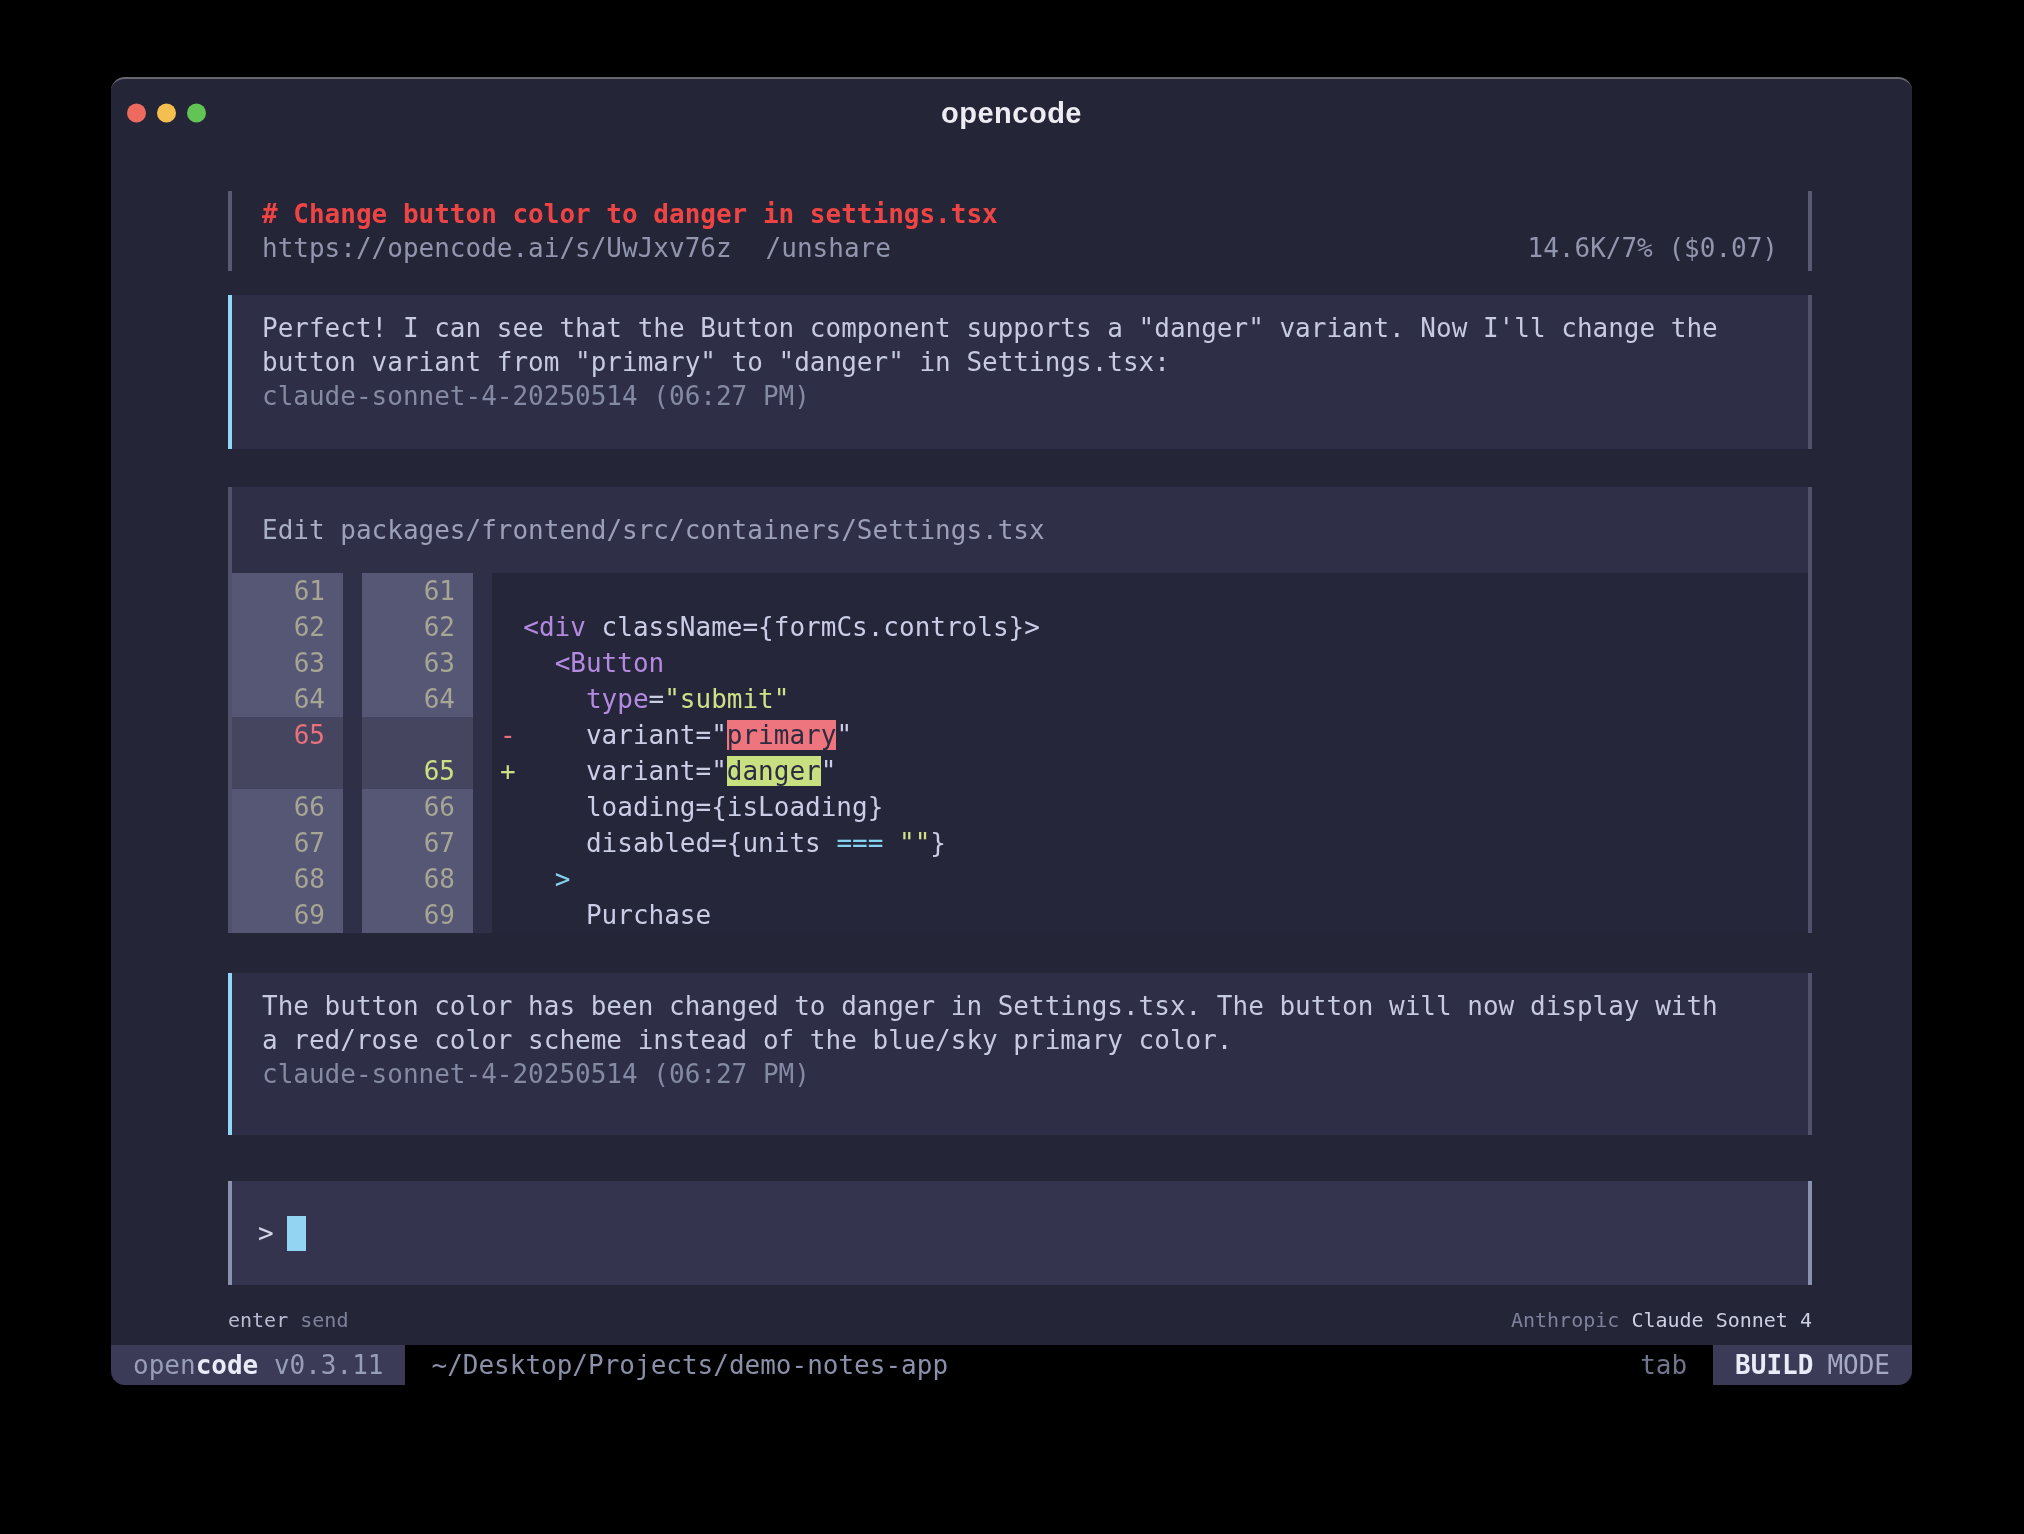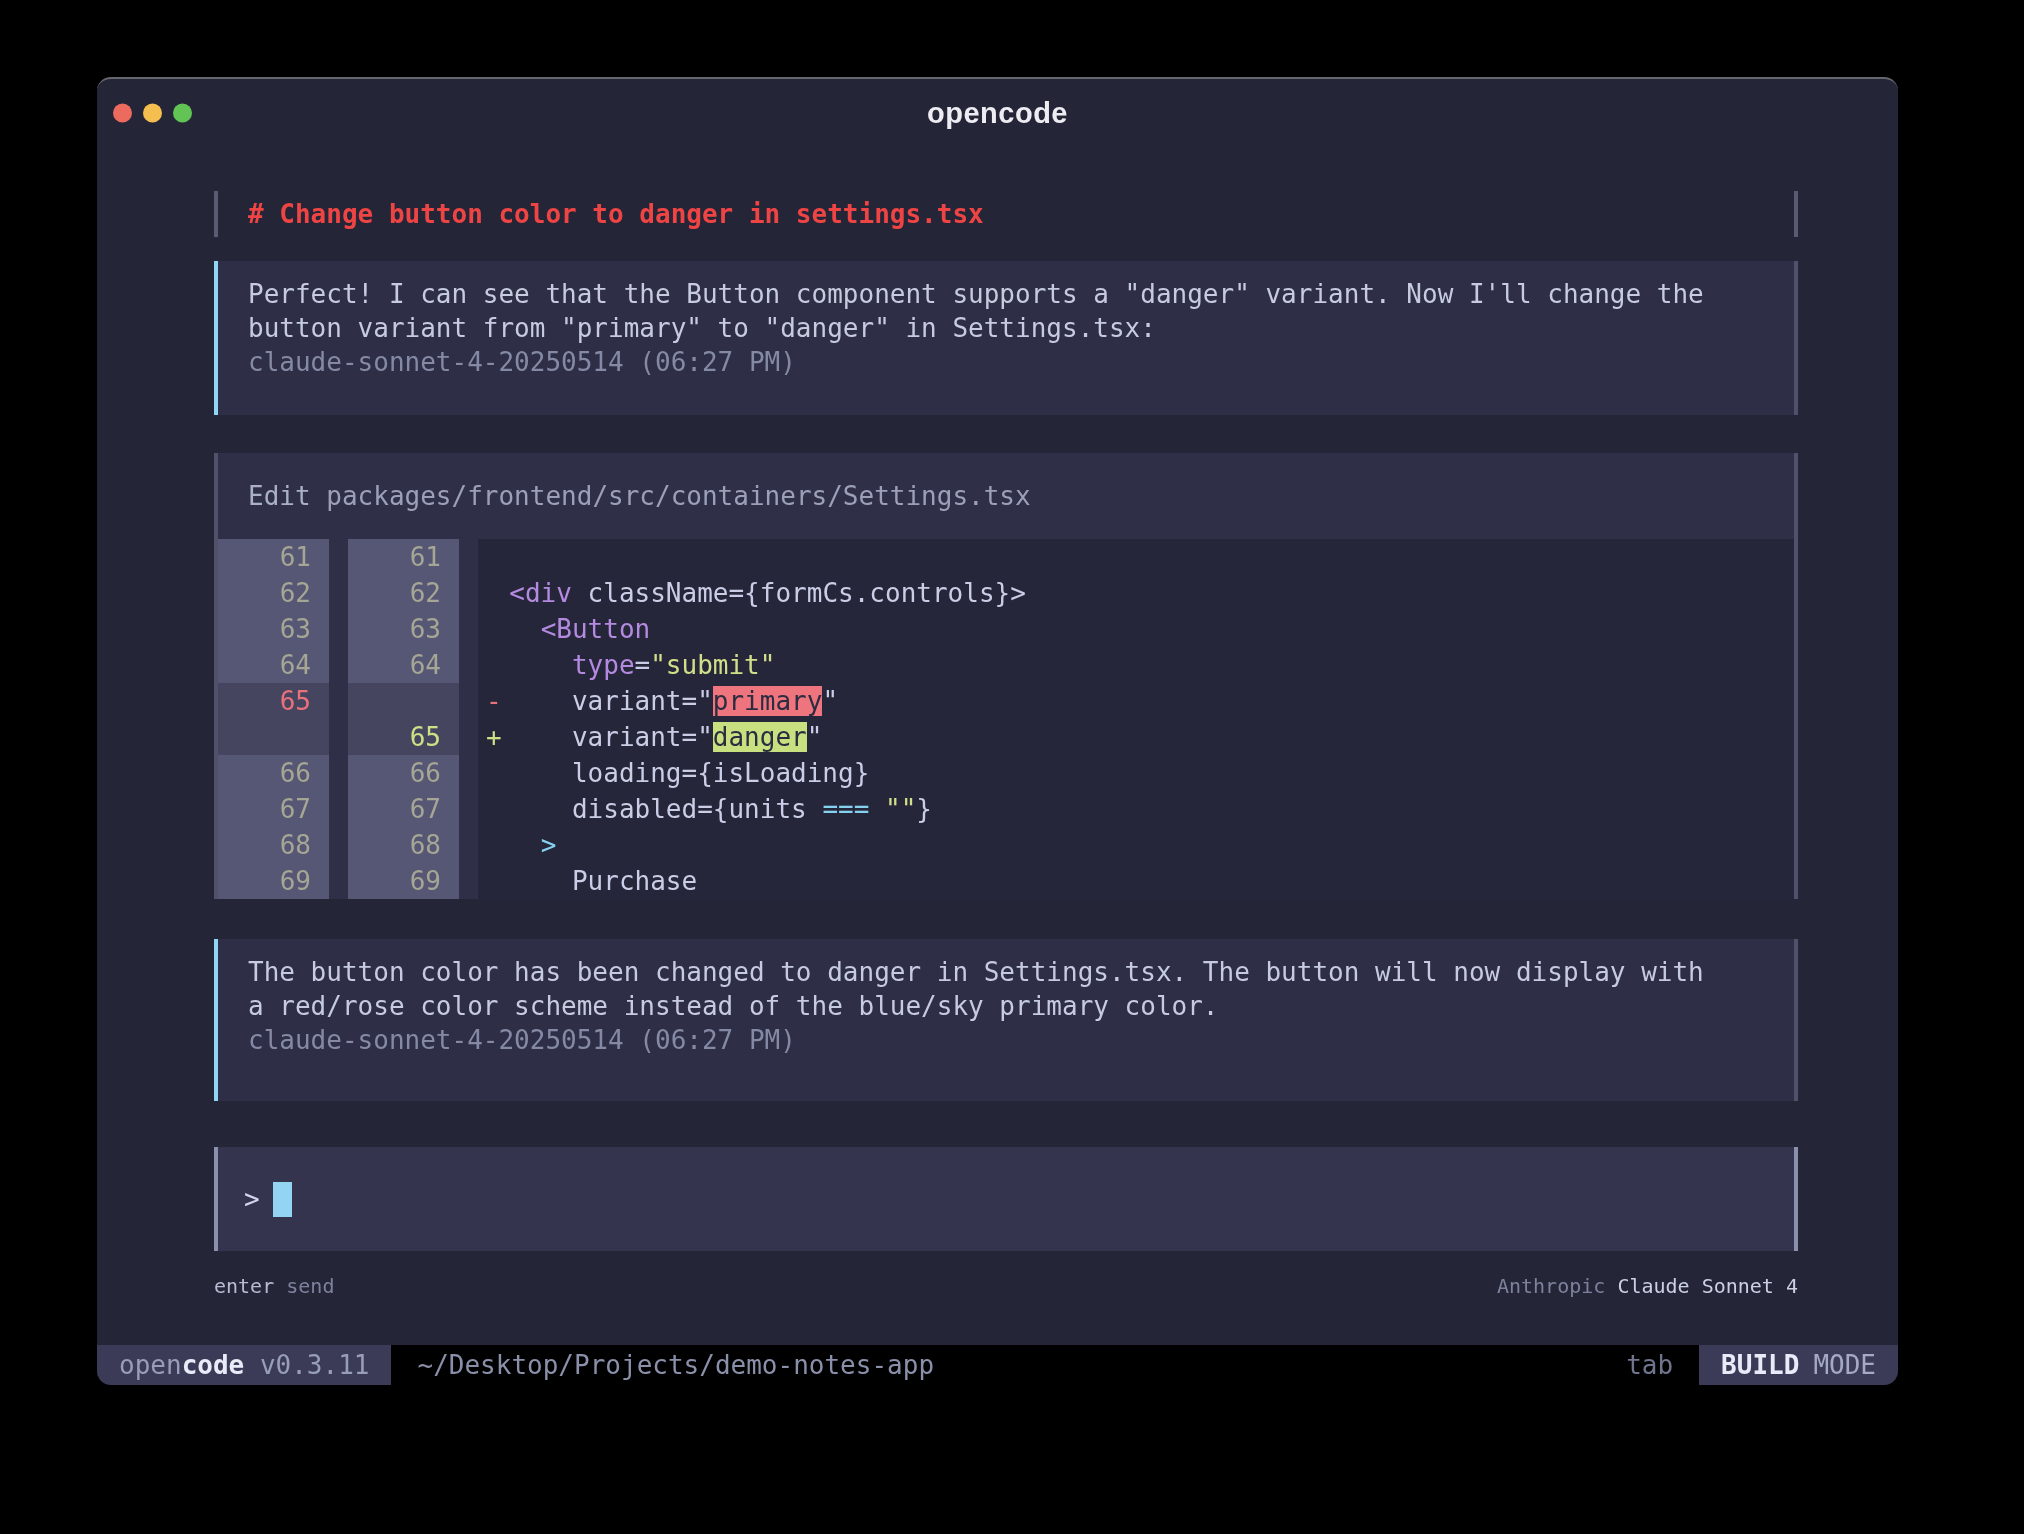--- a/index.html
+++ b/index.html
@@ -3,21 +3,21 @@
 <meta charset="utf-8">
 <style>
   * { box-sizing: border-box; }
   html,body { margin:0; padding:0; }
   body {
     width:2024px; height:1534px; background:#000;
     font-family:"DejaVu Sans Mono", monospace;
     overflow:hidden; position:relative;
   }
   .window {
-    position:absolute; left:97px; top:77px; width:1801px; height:1308px;
+    position:absolute; left:111px; top:77px; width:1801px; height:1308px;
     background:#252538; border-radius:14px; overflow:hidden;
     border-top:2px solid #66666f;
   }
   
   .titlebar { height:68px; position:relative; display:flex; align-items:center; justify-content:center; }
   .lights { position:absolute; left:16px; top:50%; transform:translateY(-50%); display:flex; gap:11px; }
   .light { width:19px; height:19px; border-radius:50%; }
   .light.red{ background:#ed6a5e; } .light.yellow{ background:#f5bf4f; } .light.green{ background:#61c454; }
   .apptitle { font-family:"Liberation Sans", sans-serif; font-weight:bold; font-size:29px; color:#ececf2; letter-spacing:.5px; }
   
@@ -81,20 +81,27 @@
       <span class="light yellow"></span>
       <span class="light green"></span>
     </div>
     <div class="apptitle">opencode</div>
   </div>
 
   <div class="content">
 
     <div class="session">
       <div class="session-title"># Change button color to danger in settings.tsx</div>
+      <div class="session-sub">
+        <div class="session-url">
+          <a>https://opencode.ai/s/UwJxv76z</a>
+          <span>/unshare</span>
+        </div>
+        <span>14.6K/7% ($0.07)</span>
+      </div>
     </div>
 
     <div class="msg msg1">
       <div>Perfect! I can see that the Button component supports a "danger" variant. Now I'll change the</div>
       <div>button variant from "primary" to "danger" in Settings.tsx:</div>
       <div class="msg-meta">claude-sonnet-4-20250514 (06:27 PM)</div>
     </div>
 
     <div class="edit">
       <div class="edit-head">

